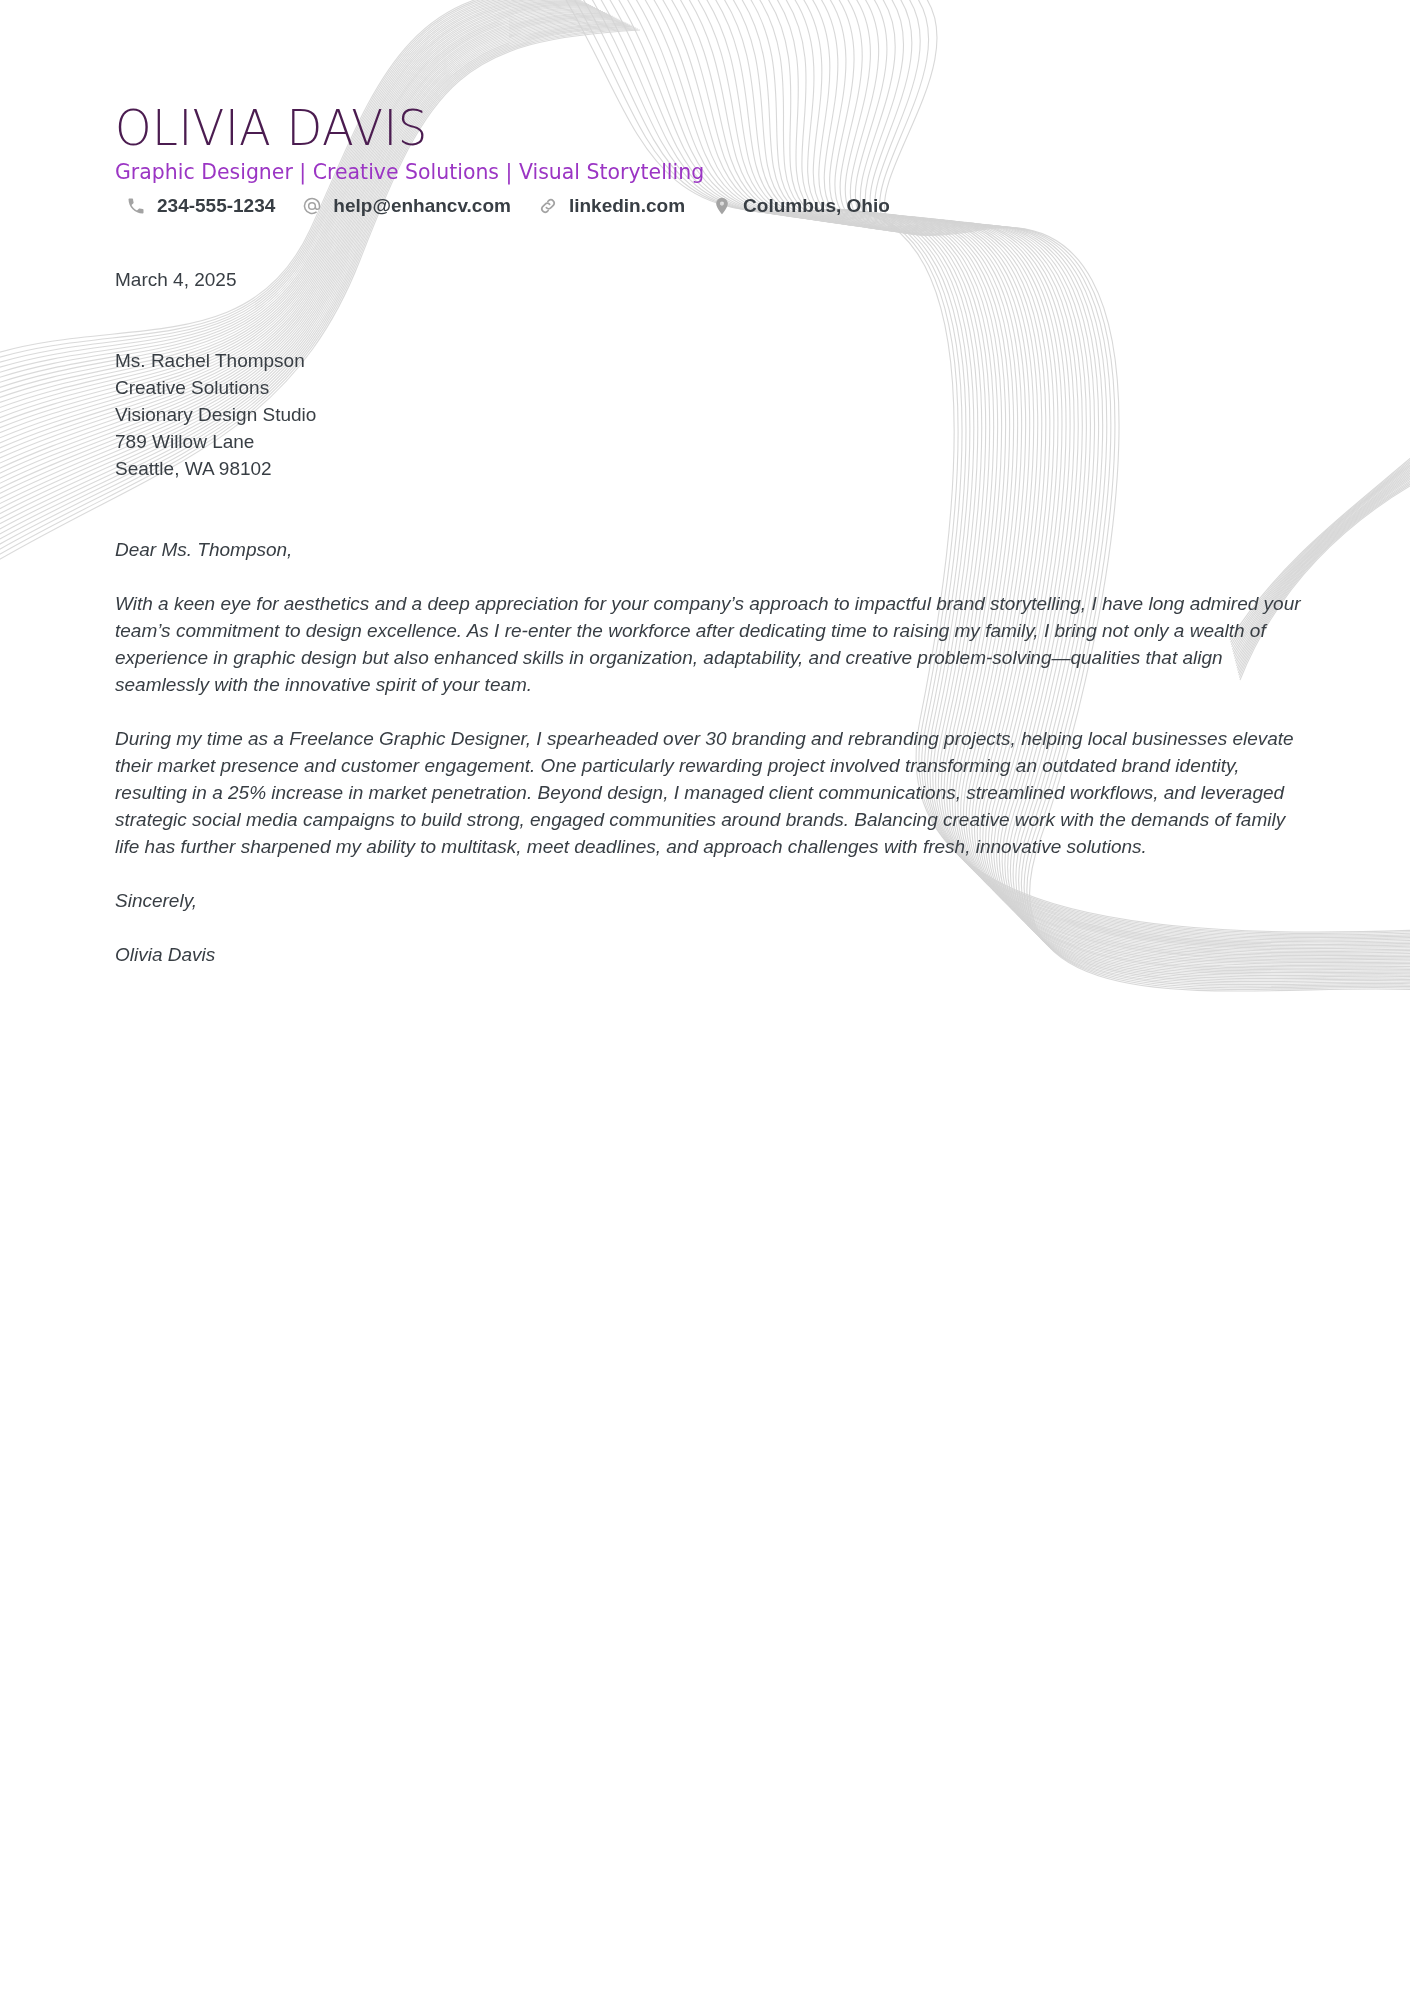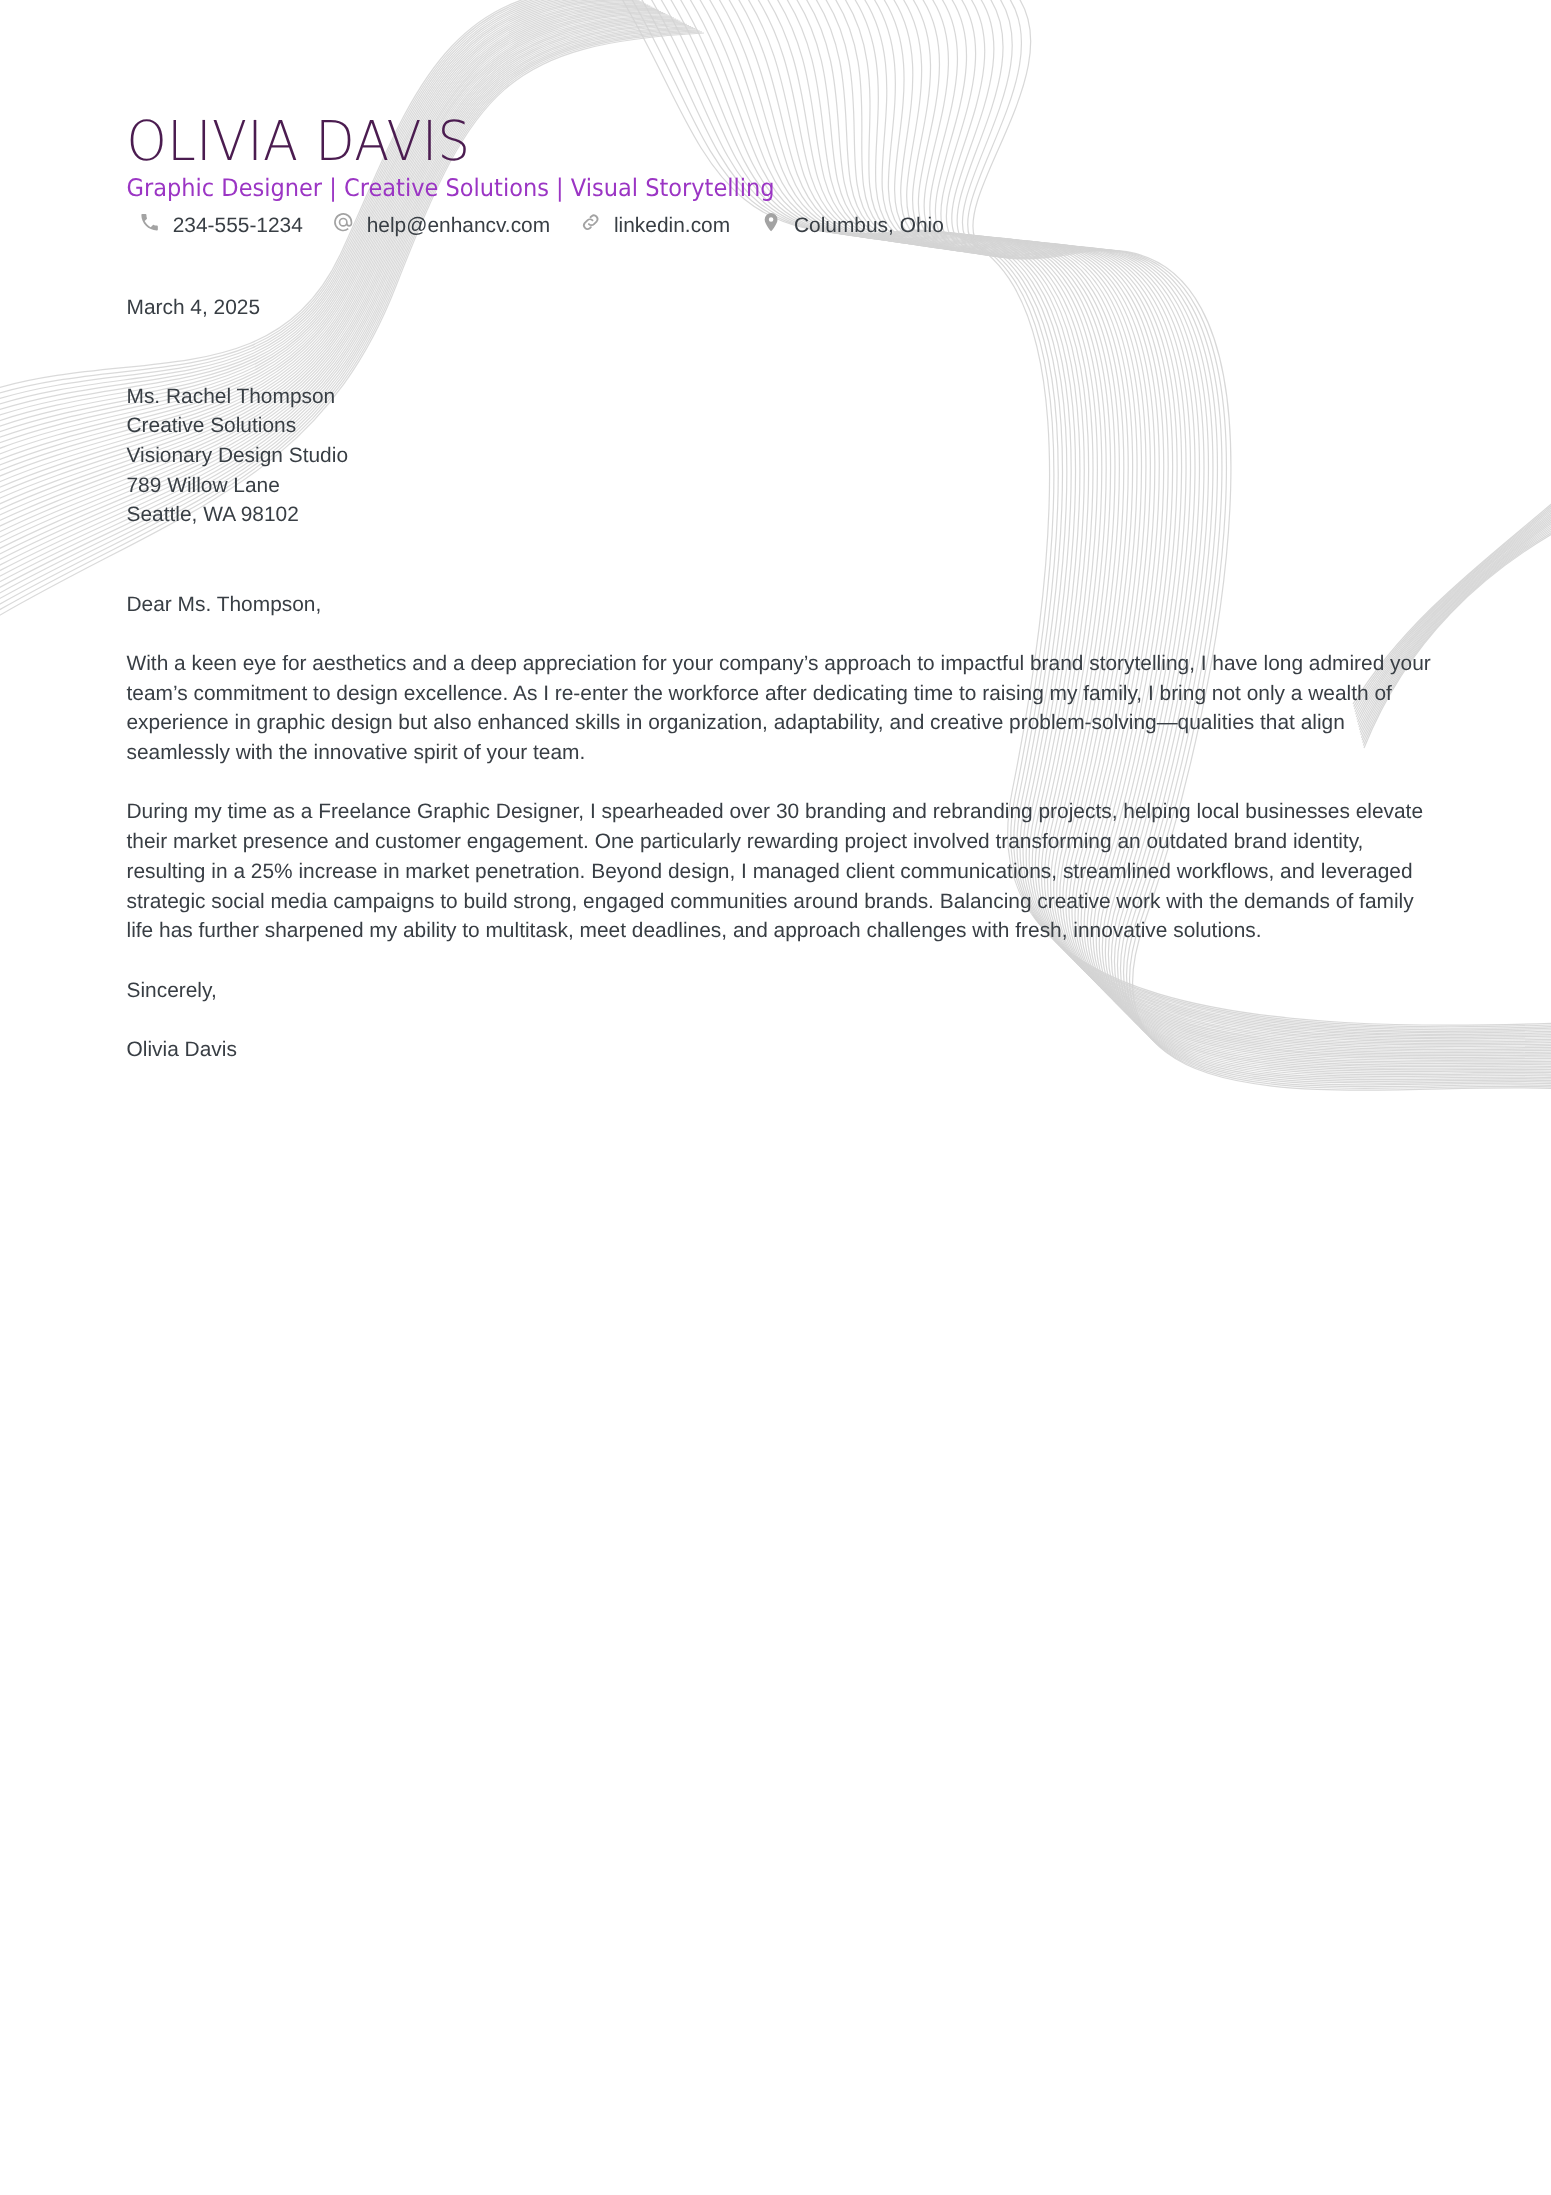--- a/index.html
+++ b/index.html
@@ -2,29 +2,29 @@
 <html><head>
 <meta charset="utf-8">
 <style>
   html, body { margin: 0; padding: 0; background: #ffffff; }
   body { width: 1410px; height: 1995px; position: relative; overflow: hidden; }
   #waves { position: absolute; left: 0; top: 0; width: 1410px; height: 1995px; z-index: 0; pointer-events: none; }
   .page { position: absolute; left: 115px; top: 0; width: 1190px; z-index: 1; font-family: "Liberation Sans", "DejaVu Sans", sans-serif; color: #383e44; }
   .name { position: absolute; top: 98px; left: 0; font-size: 50px; font-weight: 300; letter-spacing: 0.5px; color: #4b1c50; font-family: "DejaVu Sans", sans-serif; white-space: nowrap; transform: scaleX(0.93); transform-origin: left; line-height: 60px; }
   .subtitle { position: absolute; top: 157px; left: 0; font-size: 22px; color: #9b35c4; font-family: "DejaVu Sans", sans-serif; white-space: nowrap; transform: scaleX(0.93); transform-origin: left; line-height: 30px; }
   .contacts { position: absolute; top: 191px; left: 10px; display: flex; align-items: center; font-size: 19px; color: #383e44; line-height: 30px; white-space: nowrap; }
-  .contact { display: flex; margin-right: 26px; }
+  .contact { display: flex; align-items: center; margin-right: 26px; font-weight: bold; }
   .contact .ic { width: 22px; height: 22px; display: inline-flex; align-items: center; justify-content: center; margin-right: 10px; }
   .contact .ic svg { width: 20px; height: 20px; }
   .txt { font-size: 19px; line-height: 27px; color: #383e44; }
   .date { position: absolute; top: 266px; left: 0; }
   .recipient { position: absolute; top: 347px; left: 0; }
   .recipient div { white-space: nowrap; }
   .body { position: absolute; top: 536px; left: 0; width: 1190px; }
-  .body p { margin: 0 0 27px 0; }
+  .body p { margin: 0 0 27px 0; font-style: italic; }
 </style>
 </head>
 <body>
 
 <svg id="waves" xmlns="http://www.w3.org/2000/svg" viewBox="0 0 1410 1995">
     <path d="M -10 355 C 120 315, 250 360, 310 230 S 400 -20, 560 -10" fill="none" stroke="#d4d4d4" stroke-width="1.1" opacity="0.85"></path>
     <path d="M -10 360.1219512195122 C 120.97560975609755 318.6585365853659, 250.97560975609755 361.9512195121951, 311.219512195122 230.73170731707316 S 401.4634146341463 -18.536585365853657, 561.9512195121952 -9.024390243902438" fill="none" stroke="#d4d4d4" stroke-width="1.1" opacity="0.85"></path>
     <path d="M -10 365.2439024390244 C 121.95121951219512 322.3170731707317, 251.9512195121951 363.9024390243902, 312.4390243902439 231.46341463414635 S 402.9268292682927 -17.073170731707318, 563.9024390243902 -8.048780487804878" fill="none" stroke="#d4d4d4" stroke-width="1.1" opacity="0.85"></path>
     <path d="M -10 370.3658536585366 C 122.92682926829268 325.9756097560976, 252.9268292682927 365.8536585365854, 313.6585365853659 232.1951219512195 S 404.390243902439 -15.609756097560975, 565.8536585365854 -7.073170731707317" fill="none" stroke="#d4d4d4" stroke-width="1.1" opacity="0.85"></path>
     <path d="M -10 375.4878048780488 C 123.90243902439025 329.6341463414634, 253.90243902439025 367.8048780487805, 314.8780487804878 232.9268292682927 S 405.8536585365854 -14.146341463414634, 567.8048780487804 -6.097560975609756" fill="none" stroke="#d4d4d4" stroke-width="1.1" opacity="0.85"></path>

